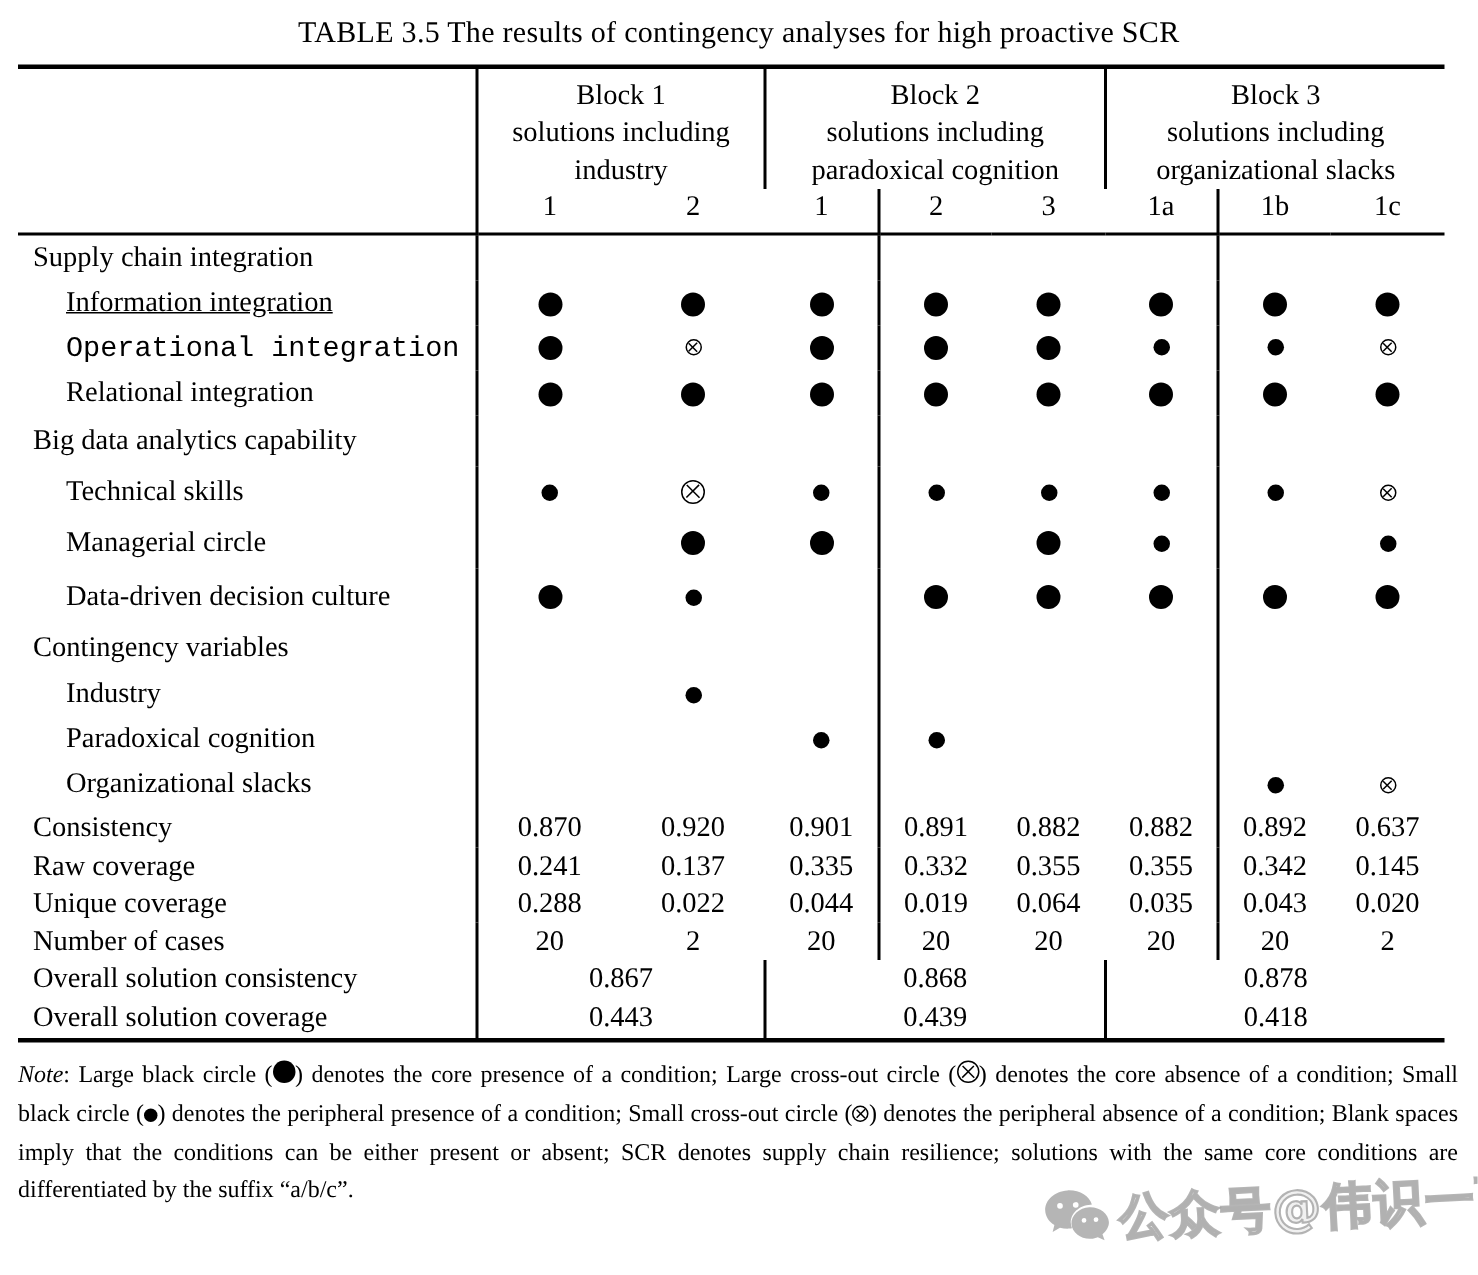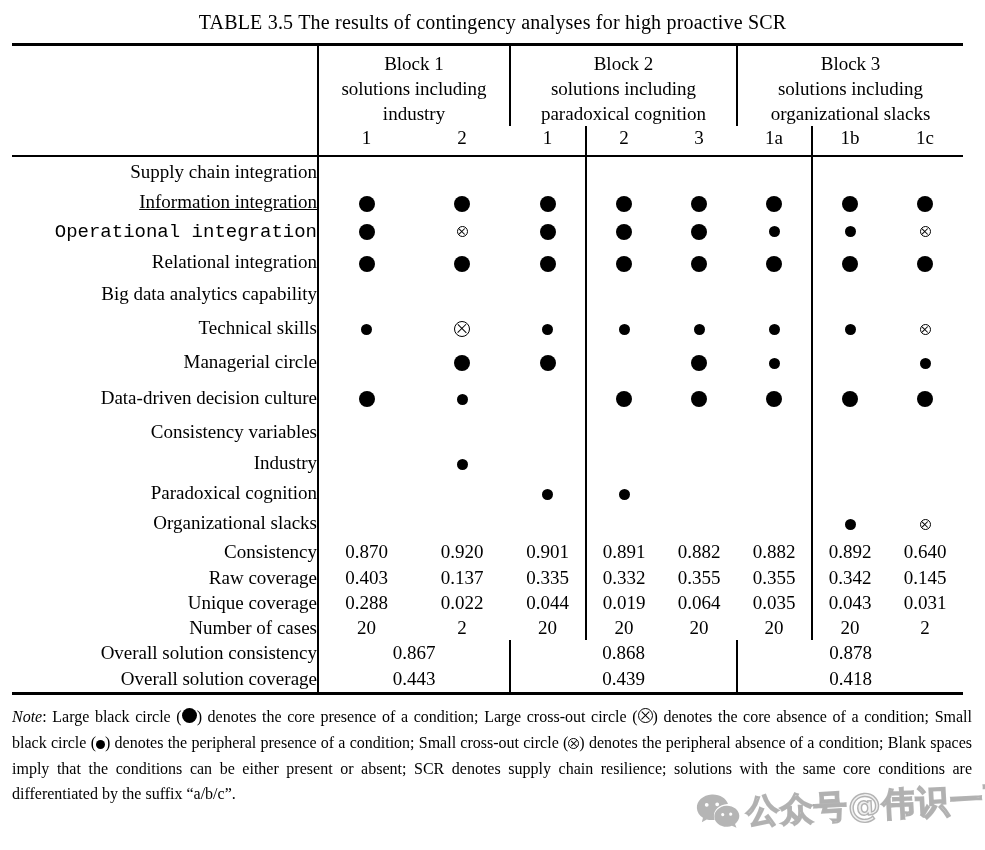--- a/index.html
+++ b/index.html
@@ -16,21 +16,21 @@
     border-top:3px solid #000;border-bottom:3px solid #000;
   }
   table{border-collapse:collapse;table-layout:fixed;width:951px;}
   th,td{padding:0;font-weight:normal;font-size:19px;vertical-align:middle;}
   .bdr{border-right:2px solid #000;}
   .hbot{border-bottom:2px solid #000;}
   thead th{text-align:center;}
   .block-head{padding-top:5px;line-height:25px;vertical-align:top;}
   .block-title,.block-subtitle{text-align:center;}
   .colnum-row th{height:28px;vertical-align:top;padding-top:1px;}
-  tbody td.lbl{text-align:right;padding-left:10px;}
+  tbody td.lbl{text-align:left;padding-left:10px;}
   tbody td.lbl.indent{padding-left:32px;}
   .symcell{text-align:center;}
   .num{text-align:center;}
   .sym{display:inline-block;vertical-align:middle;box-sizing:border-box;}
   .s-cp{width:16px;height:16px;background:#000;border-radius:50%;}
   .s-pp{width:11px;height:11px;background:#000;border-radius:50%;}
   .xo{position:relative;border-radius:50%;background:#fff;}
   .s-ca{width:16px;height:16px;border:1.5px solid #000;}
   .s-pa{width:11px;height:11px;border:1px solid #000;}
   .xo::before,.xo::after{
@@ -189,21 +189,21 @@
           <td class="symcell"><span class="sym s-cp"></span></td>
           <td class="symcell"><span class="sym s-pp"></span></td>
           <td class="symcell bdr"></td>
           <td class="symcell"><span class="sym s-cp"></span></td>
           <td class="symcell"><span class="sym s-cp"></span></td>
           <td class="symcell bdr"><span class="sym s-cp"></span></td>
           <td class="symcell"><span class="sym s-cp"></span></td>
           <td class="symcell"><span class="sym s-cp"></span></td>
         </tr>
         <tr style="height: 32px;">
-          <td class="lbl bdr">Consistency variables</td>
+          <td class="lbl bdr">Contingency variables</td>
           <td class="symcell"></td>
           <td class="symcell"></td>
           <td class="symcell bdr"></td>
           <td class="symcell"></td>
           <td class="symcell"></td>
           <td class="symcell bdr"></td>
           <td class="symcell"></td>
           <td class="symcell"></td>
         </tr>
         <tr style="height: 30px;">
@@ -241,43 +241,43 @@
         </tr>
         <tr style="height: 27px;">
           <td class="lbl bdr">Consistency</td>
           <td class="num">0.870</td>
           <td class="num">0.920</td>
           <td class="num bdr">0.901</td>
           <td class="num">0.891</td>
           <td class="num">0.882</td>
           <td class="num bdr">0.882</td>
           <td class="num">0.892</td>
-          <td class="num">0.640</td>
+          <td class="num">0.637</td>
         </tr>
         <tr style="height: 25px;">
           <td class="lbl bdr">Raw coverage</td>
-          <td class="num">0.403</td>
+          <td class="num">0.241</td>
           <td class="num">0.137</td>
           <td class="num bdr">0.335</td>
           <td class="num">0.332</td>
           <td class="num">0.355</td>
           <td class="num bdr">0.355</td>
           <td class="num">0.342</td>
           <td class="num">0.145</td>
         </tr>
         <tr style="height: 25px;">
           <td class="lbl bdr">Unique coverage</td>
           <td class="num">0.288</td>
           <td class="num">0.022</td>
           <td class="num bdr">0.044</td>
           <td class="num">0.019</td>
           <td class="num">0.064</td>
           <td class="num bdr">0.035</td>
           <td class="num">0.043</td>
-          <td class="num">0.031</td>
+          <td class="num">0.020</td>
         </tr>
         <tr style="height: 25px;">
           <td class="lbl bdr">Number of cases</td>
           <td class="num">20</td>
           <td class="num">2</td>
           <td class="num bdr">20</td>
           <td class="num">20</td>
           <td class="num">20</td>
           <td class="num bdr">20</td>
           <td class="num">20</td>

